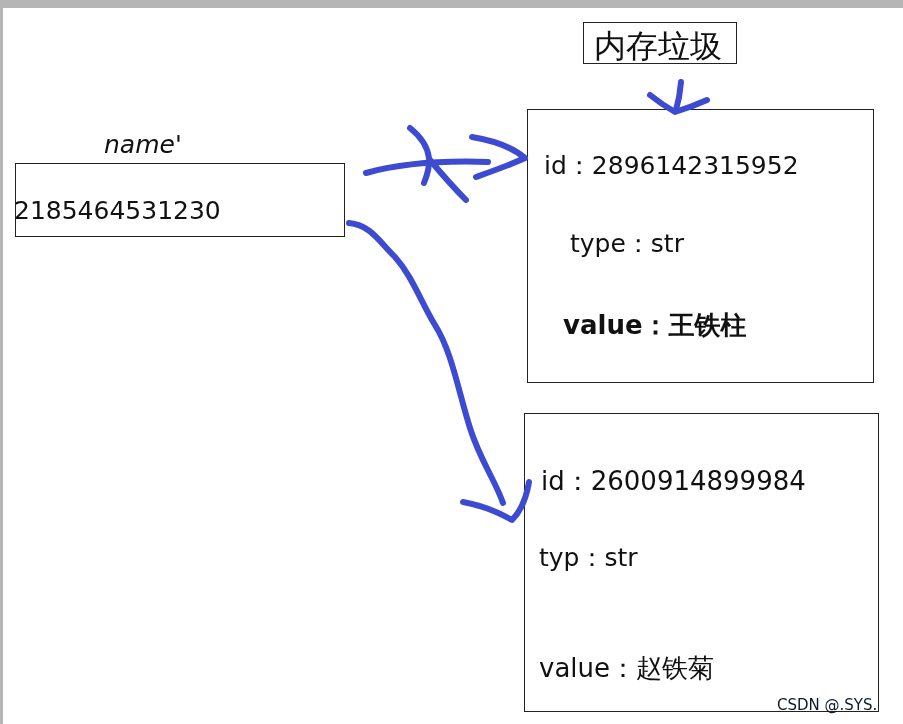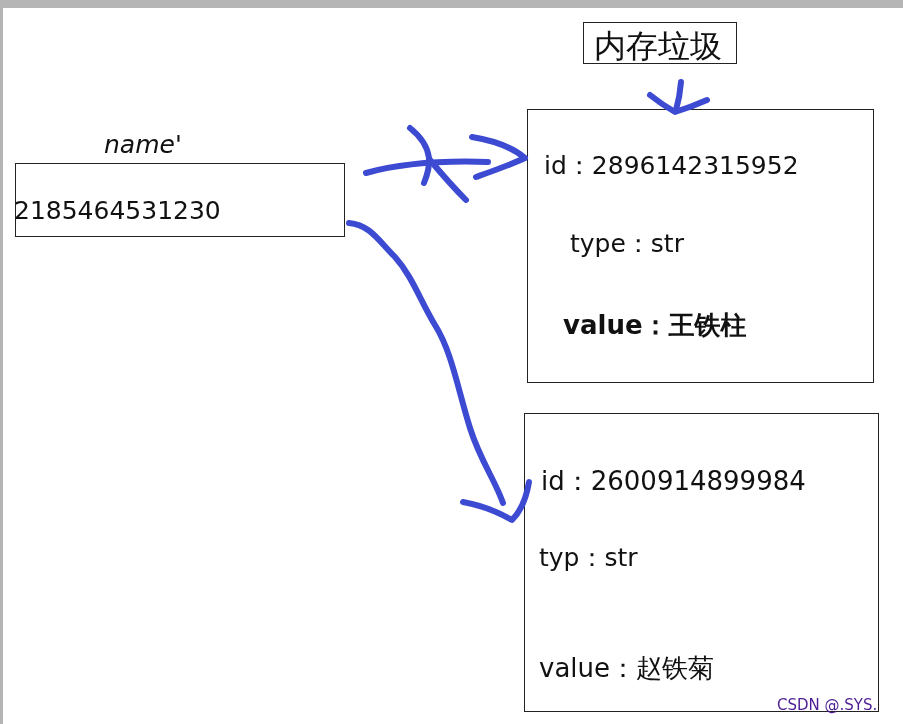--- a/index.html
+++ b/index.html
@@ -10,21 +10,21 @@
       color: #111;
     }
     .canvas {
       position: absolute; left: 3px; top: 8px; width: 900px; height: 716px;
       background: #ffffff;
     }
     .box { position: absolute; border: 1.5px solid #222; background: transparent; box-sizing: border-box; }
     .txt { position: absolute; white-space: nowrap; line-height: 1; }
     svg.ink { position: absolute; left: 0; top: 0; width: 903px; height: 724px; pointer-events: none; }
     .ink path { fill: none; stroke: #3d4ad2; stroke-width: 6; stroke-linecap: round; stroke-linejoin: round; }
-    .watermark { position: absolute; color: #4c1d95; font-size: 15px; white-space: nowrap; }
+    .watermark { position: absolute; color: #0f172a; font-size: 15px; white-space: nowrap; }
   </style>
 </head>
 <body>
 
 <div class="canvas"></div>
 
 <div class="box" style="left:583px; top:22px; width:154px; height:42px; border-width:1.5px;"></div>
 <div class="txt" style="left:594px; top:30px; font-size:32px;">内存垃圾</div>
 
 <div class="txt" style="left:104px; top:132px; font-size:25px;font-style:italic;">name'</div>

